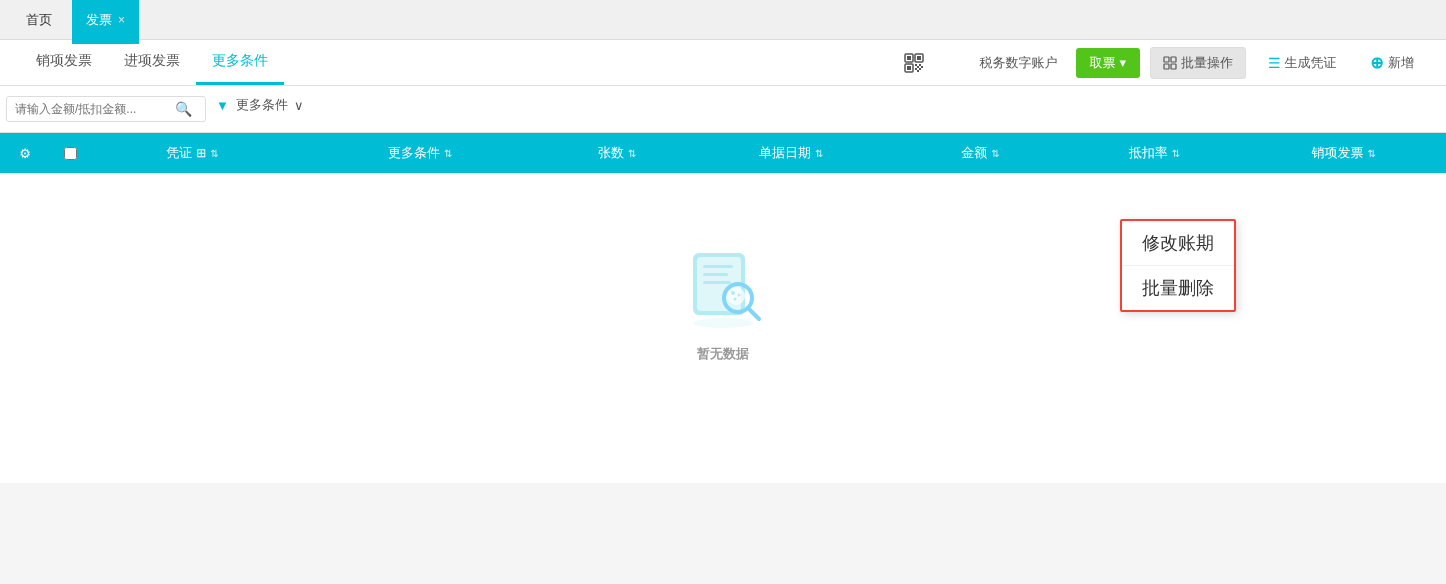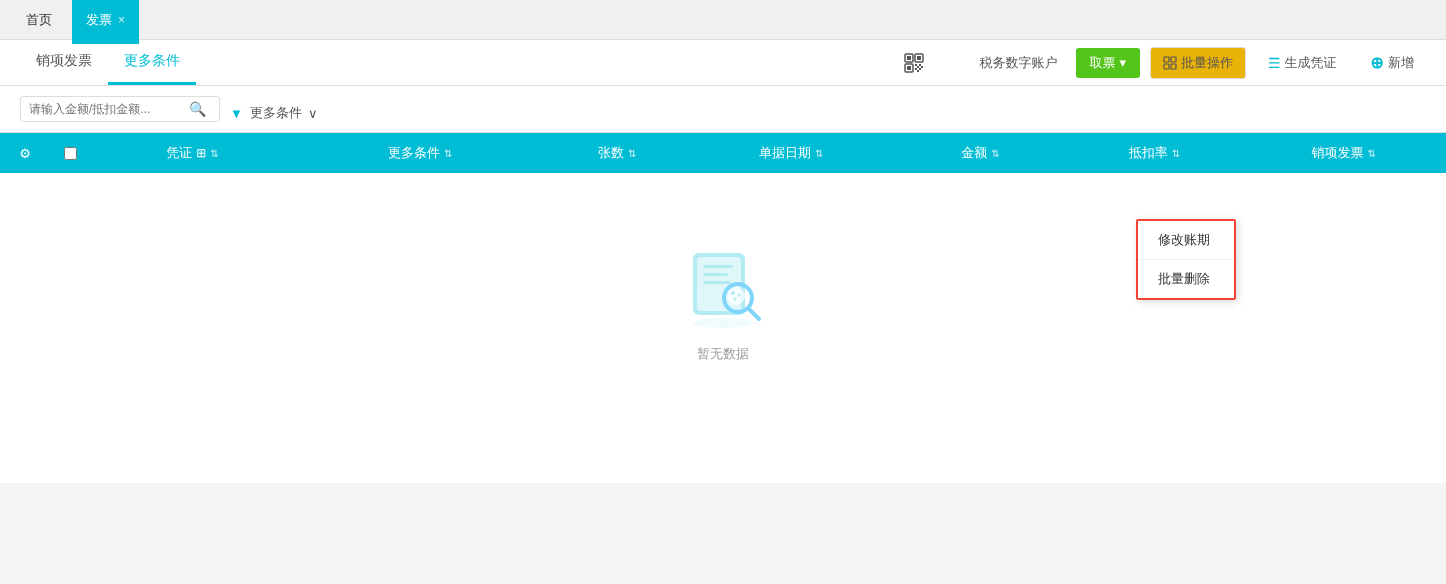--- a/index.html
+++ b/index.html
@@ -99,21 +99,21 @@
       border: none;
       padding: 6px 14px;
       border-radius: 3px;
       cursor: pointer;
       font-size: 13px;
       display: flex;
       align-items: center;
       gap: 4px;
     }
     .btn-batch {
-      background: #eab308;
+      background: #e5e5e5;
       color: #555;
       border: 1px solid #ddd;
       padding: 6px 12px;
       border-radius: 3px;
       cursor: pointer;
       font-size: 13px;
       display: flex;
       align-items: center;
       gap: 4px;
     }
@@ -138,23 +138,23 @@
       cursor: pointer;
       font-size: 13px;
       display: flex;
       align-items: center;
       gap: 4px;
     }
 
     
     .filter-bar {
       display: flex;
-      align-items: flex-end;
-      background: #fff;
-      padding: 10px 20px;
+      align-items: flex-start;
+      background: #fff;
+      padding: 10px 6px;
       gap: 10px;
       border-bottom: 1px solid #e0e0e0;
     }
     .search-input-wrap {
       display: flex;
       align-items: center;
       border: 1px solid #ddd;
       border-radius: 3px;
       padding: 4px 8px;
       width: 200px;
@@ -214,20 +214,21 @@
     .sort-icon { font-size: 10px; opacity: 0.8; }
 
     
     .empty-state {
       display: flex;
       flex-direction: column;
       align-items: center;
       justify-content: center;
       flex: 1;
       padding: 60px 0;
+      font-weight: bold;
     }
     .empty-icon {
       width: 100px;
       height: 100px;
       margin-bottom: 12px;
     }
     .empty-text {
       color: #999;
       font-size: 13px;
     }
@@ -240,21 +241,21 @@
       background: #fff;
       border: 2px solid #f44336;
       border-radius: 2px;
       z-index: 1000;
       min-width: 100px;
       box-shadow: 2px 2px 8px rgba(0,0,0,0.15);
     }
     .dropdown-item {
       padding: 10px 20px;
       cursor: pointer;
-      font-size: 13px;
+      font-size: 18px;
       color: #333;
       white-space: nowrap;
     }
     .dropdown-item + .dropdown-item {
       border-top: 1px solid #f0f0f0;
     }
 
     .main-content {
       background: #fff;
       position: relative;
@@ -268,20 +269,23 @@
   <div class="tab-invoice">
     <span>发票</span>
     <span class="close-x">×</span>
   </div>
 </div>
 
 <div class="sub-nav">
   <div class="sub-nav-left">
     <div class="sub-nav-item">
       <span>销项发票</span>
+    </div>
+    <div class="sub-nav-item">
+      <span>进项发票</span>
     </div>
     <div class="sub-nav-item active">
       <span>更多条件</span>
     </div>
   </div>
   <div class="sub-nav-right">
     <div class="btn-qr">
       <svg width="22" height="22" viewBox="0 0 22 22" fill="none">
         <rect x="2" y="2" width="8" height="8" rx="1" stroke="#555" stroke-width="1.5" fill="none"></rect>
         <rect x="4" y="4" width="4" height="4" fill="#555"></rect>

